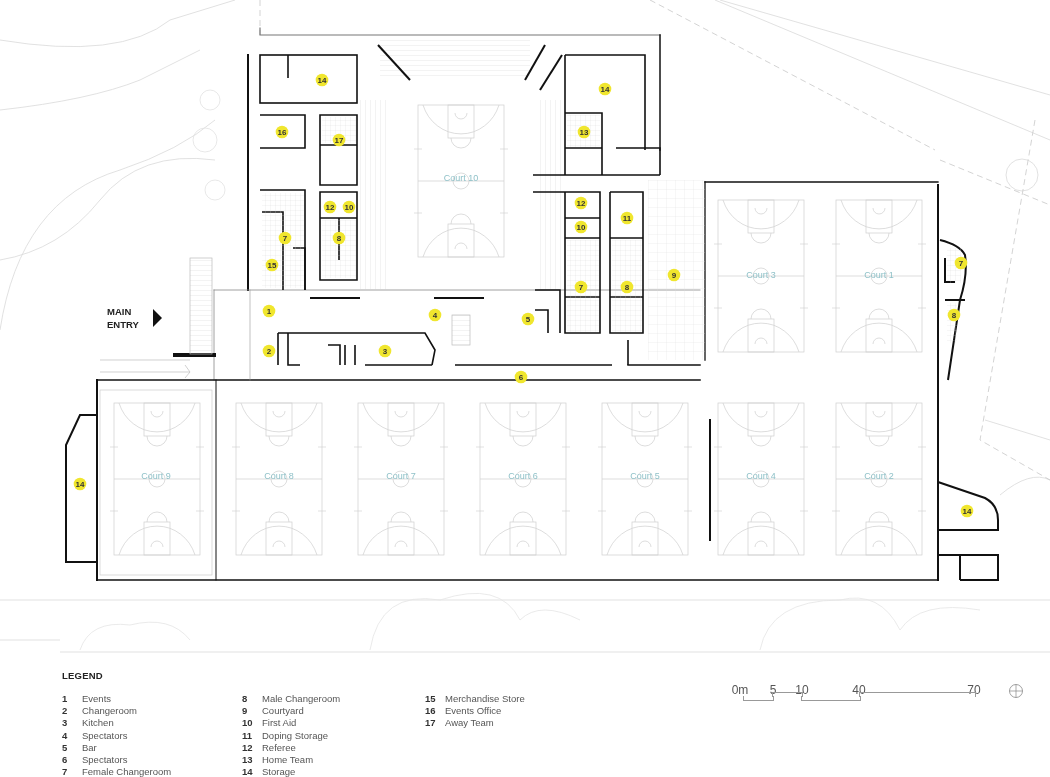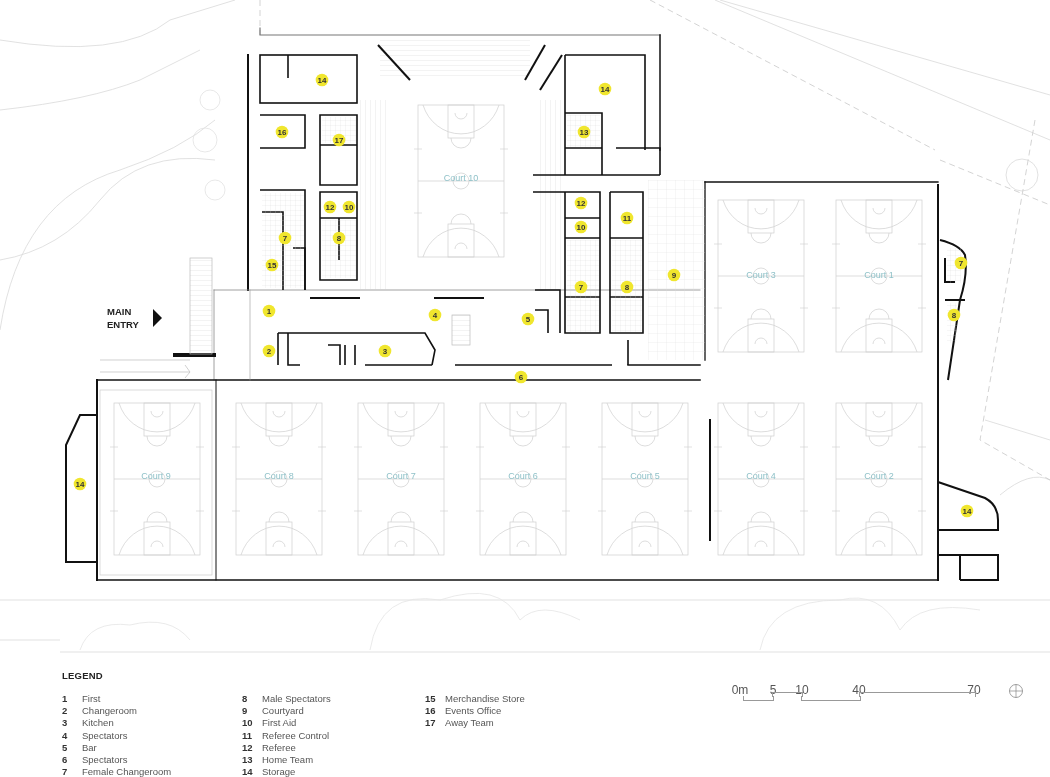--- a/index.html
+++ b/index.html
@@ -321,21 +321,21 @@
       </g>
     </g>
 </svg>
 
 <div class="legend">
   <div class="legend-title">LEGEND</div>
   <div class="legend-cols" id="legend-cols">
     <div class="legend-col c1">
         <div class="legend-item">
           <span class="legend-num">1</span>
-          <span>First</span>
+          <span>Events</span>
         </div>
         <div class="legend-item">
           <span class="legend-num">2</span>
           <span>Changeroom</span>
         </div>
         <div class="legend-item">
           <span class="legend-num">3</span>
           <span>Kitchen</span>
         </div>
         <div class="legend-item">
@@ -351,33 +351,33 @@
           <span>Spectators</span>
         </div>
         <div class="legend-item">
           <span class="legend-num">7</span>
           <span>Female Changeroom</span>
         </div>
       </div>
     <div class="legend-col c2">
         <div class="legend-item">
           <span class="legend-num">8</span>
-          <span>Male Spectators</span>
+          <span>Male Changeroom</span>
         </div>
         <div class="legend-item">
           <span class="legend-num">9</span>
           <span>Courtyard</span>
         </div>
         <div class="legend-item">
           <span class="legend-num">10</span>
           <span>First Aid</span>
         </div>
         <div class="legend-item">
           <span class="legend-num">11</span>
-          <span>Referee Control</span>
+          <span>Doping Storage</span>
         </div>
         <div class="legend-item">
           <span class="legend-num">12</span>
           <span>Referee</span>
         </div>
         <div class="legend-item">
           <span class="legend-num">13</span>
           <span>Home Team</span>
         </div>
         <div class="legend-item">

